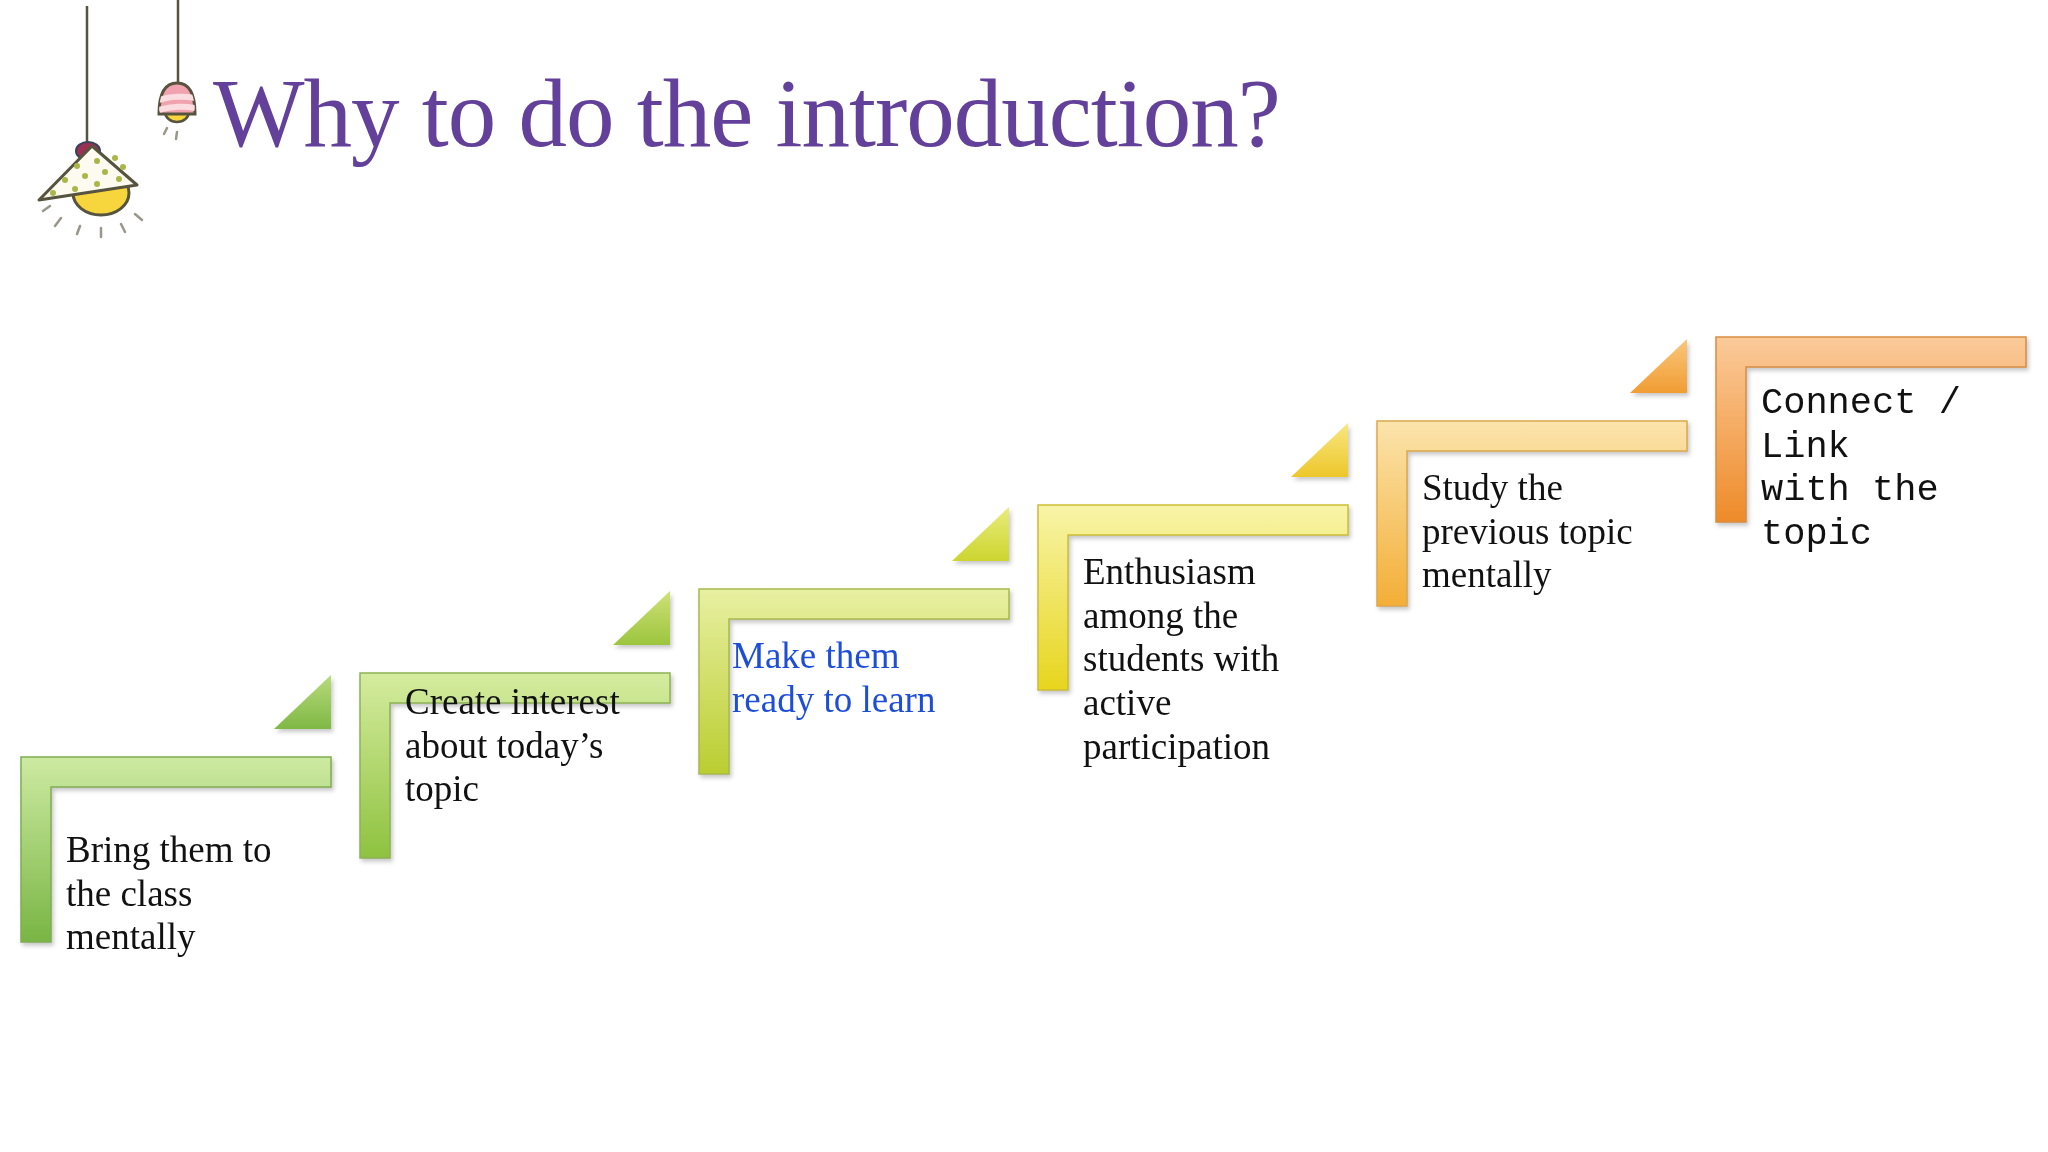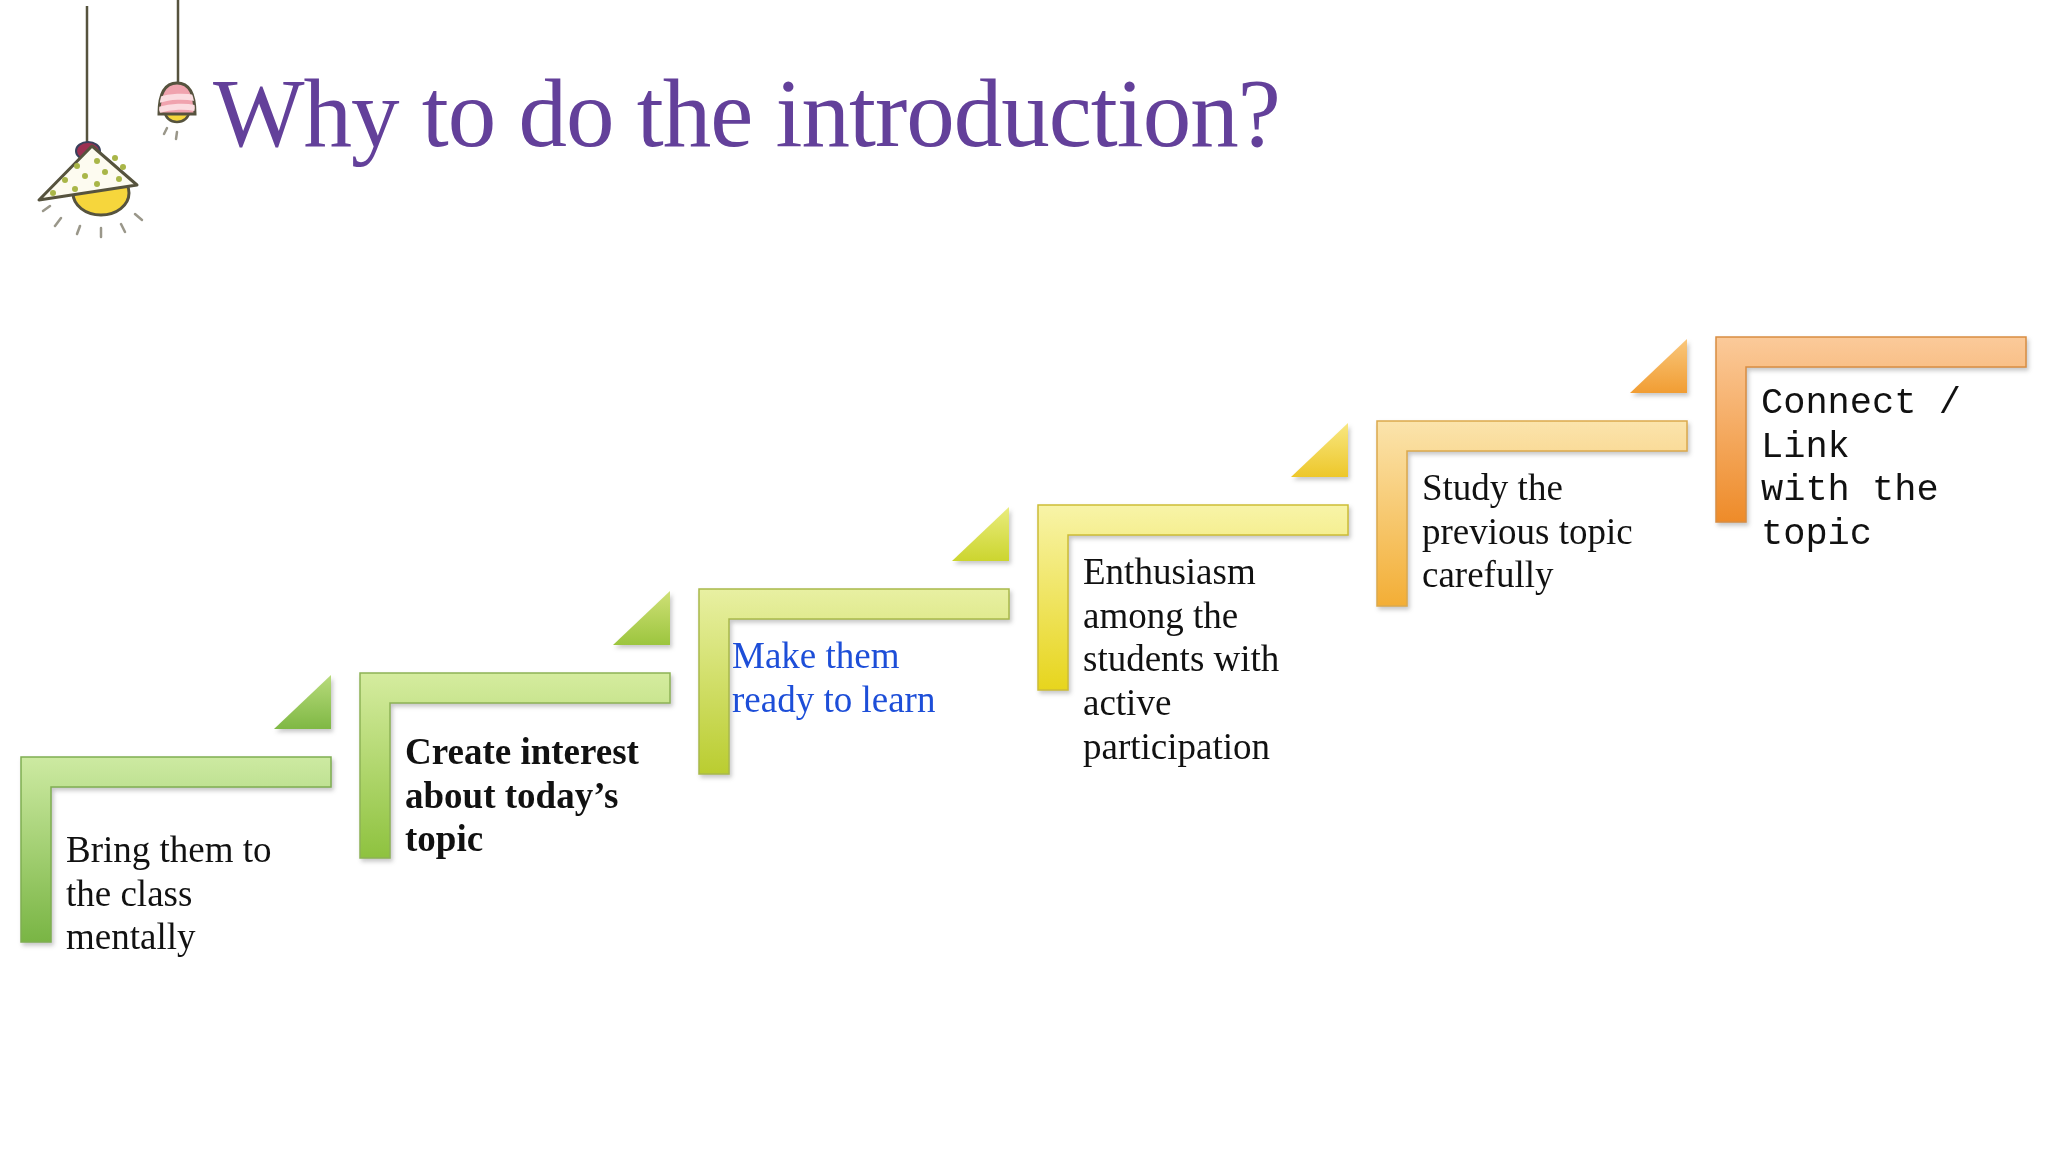--- a/index.html
+++ b/index.html
@@ -92,21 +92,21 @@
       </svg>
       <svg width="63" height="60" class="shape" style="left: 273px; top: 674px;">
         <defs>
           <linearGradient id="agrad1" x1="0" y1="0" x2="0" y2="1">
             <stop offset="0" stop-color="#b8db7c"></stop>
             <stop offset="1" stop-color="#7fb844"></stop>
           </linearGradient>
         </defs>
         <polygon points="1,55 58,55 58,1" fill="url(#agrad1)"></polygon>
       </svg>
-      <div class="step-text" style="left: 405px; top: 730px; color: rgb(17, 17, 17); font-weight: bold;">Create interest
+      <div class="step-text" style="left: 405px; top: 680px; color: rgb(17, 17, 17);">Create interest
 about today’s
 topic</div>
       <svg width="318" height="193" class="shape" style="left: 698px; top: 588px;">
         <defs>
           <linearGradient id="grad2" x1="0" y1="0" x2="0" y2="1">
             <stop offset="0" stop-color="#e8f0a2"></stop>
             <stop offset="1" stop-color="#bacd30"></stop>
           </linearGradient>
         </defs>
         <path d="M1,1 h310 v30 h-280 v155 h-30 z" fill="url(#grad2)" stroke="#a9b94b" stroke-width="1.5"></path>
@@ -158,21 +158,21 @@
         <defs>
           <linearGradient id="agrad4" x1="0" y1="0" x2="0" y2="1">
             <stop offset="0" stop-color="#f8e781"></stop>
             <stop offset="1" stop-color="#edc72a"></stop>
           </linearGradient>
         </defs>
         <polygon points="1,55 58,55 58,1" fill="url(#agrad4)"></polygon>
       </svg>
       <div class="step-text" style="left: 1422px; top: 466px; color: rgb(17, 17, 17);">Study the
 previous topic
-carefully</div>
+mentally</div>
       <svg width="318" height="193" class="shape" style="left: 1715px; top: 336px;">
         <defs>
           <linearGradient id="grad5" x1="0" y1="0" x2="0" y2="1">
             <stop offset="0" stop-color="#fbca9a"></stop>
             <stop offset="1" stop-color="#ee8b29"></stop>
           </linearGradient>
         </defs>
         <path d="M1,1 h310 v30 h-280 v155 h-30 z" fill="url(#grad5)" stroke="#d98d42" stroke-width="1.5"></path>
       </svg>
       <svg width="63" height="60" class="shape" style="left: 1629px; top: 338px;">

